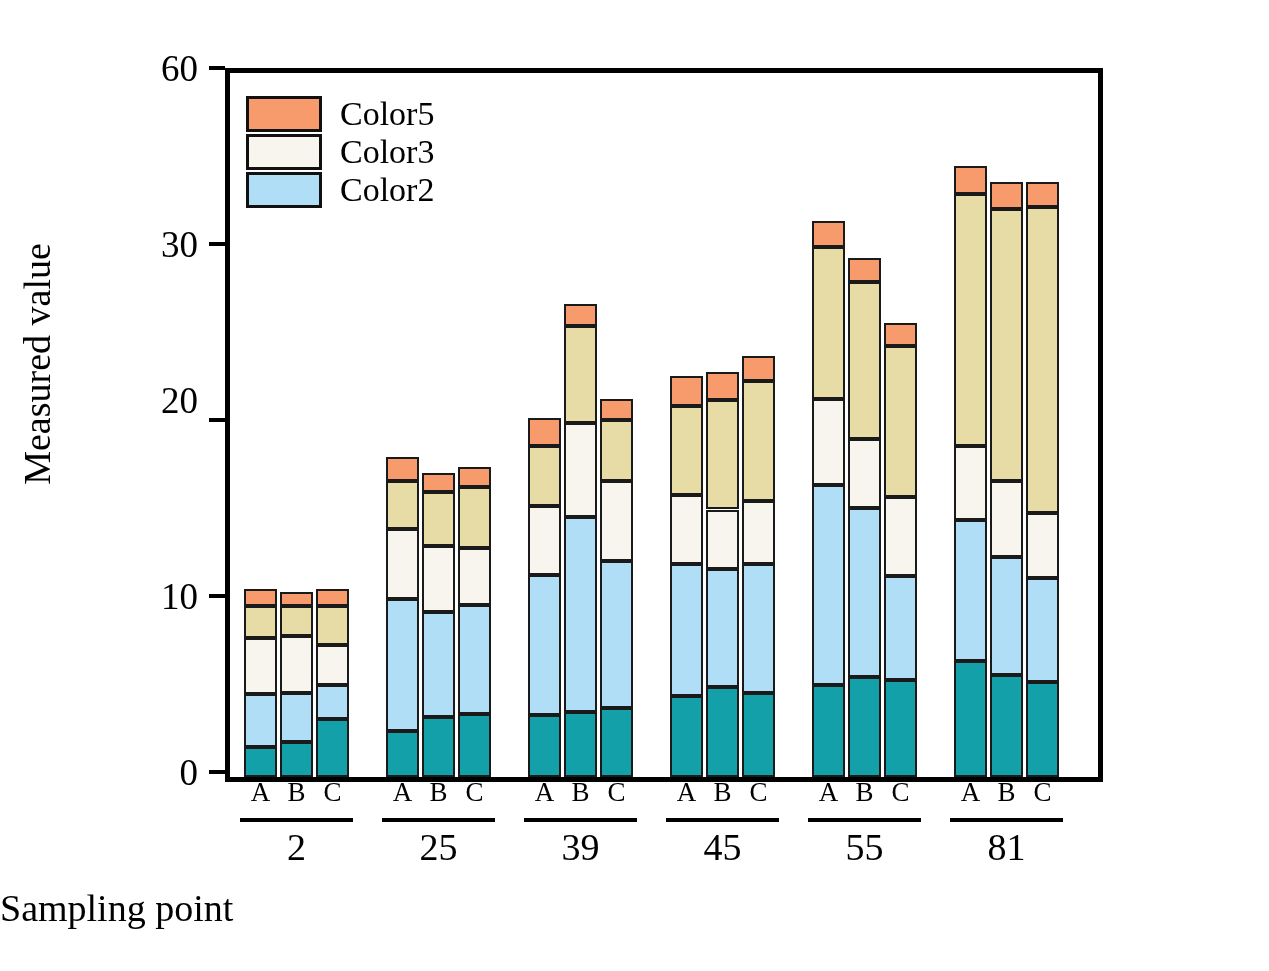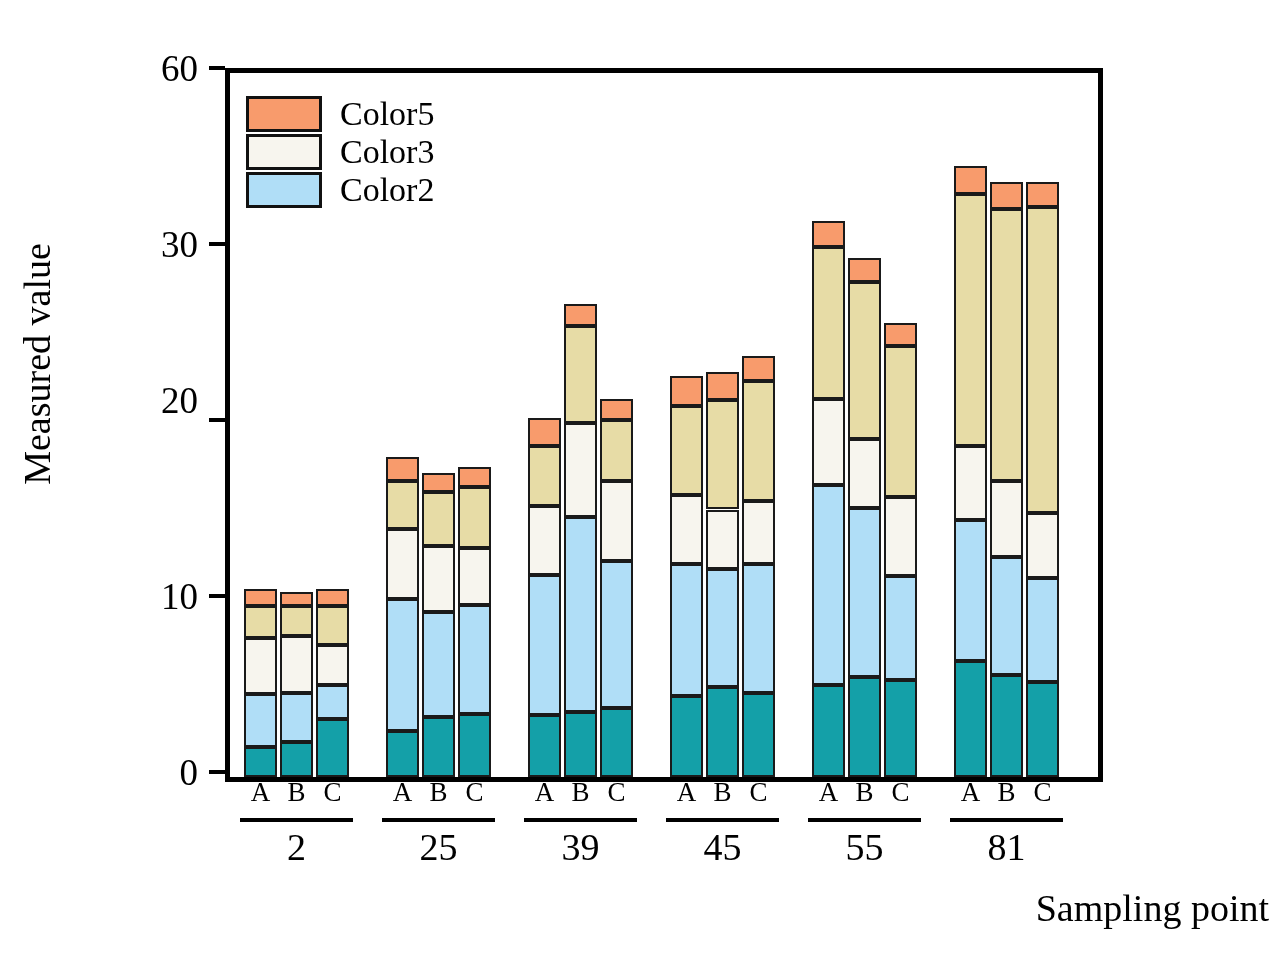--- a/index.html
+++ b/index.html
@@ -103,21 +103,21 @@
     top:10px;
     text-align:center;
     font-size:38px;
     color:#000;
     line-height:1;
   }
   #x-axis-title{
     position:absolute;
     left:0;top:886px;
     width:1269px;
-    text-align:right;
+    text-align:left;
     font-size:38px;
     color:#000;
   }
 
   
   #legend{
     position:absolute;
     left:246px;top:95px;
     width:250px;
   }

